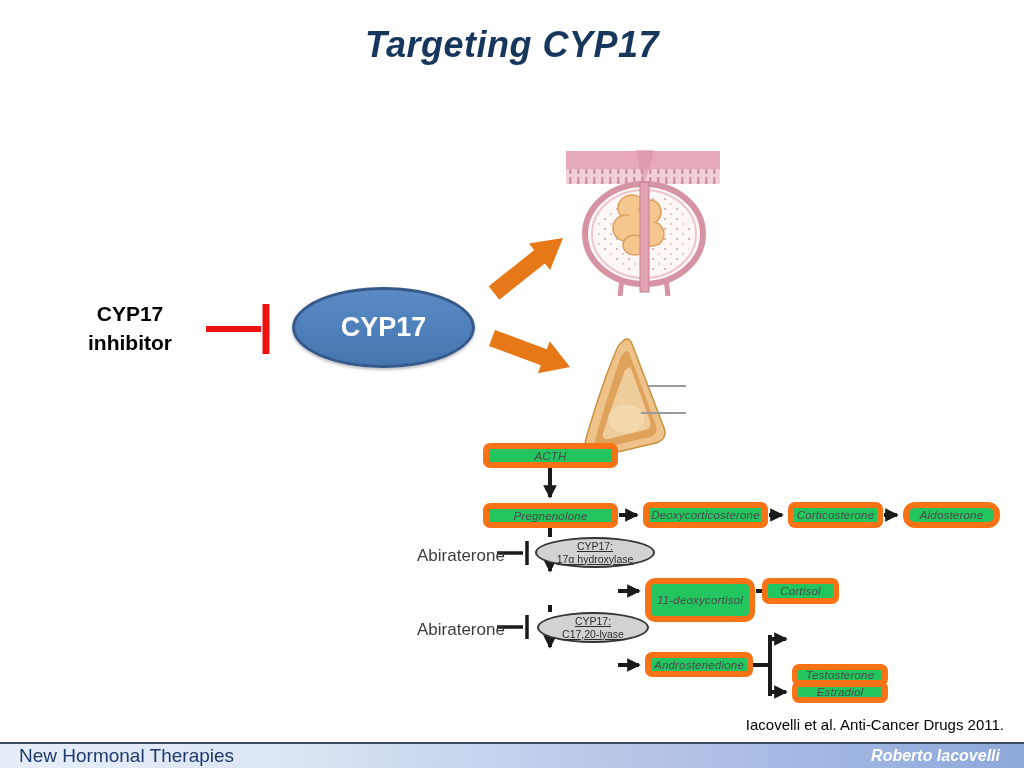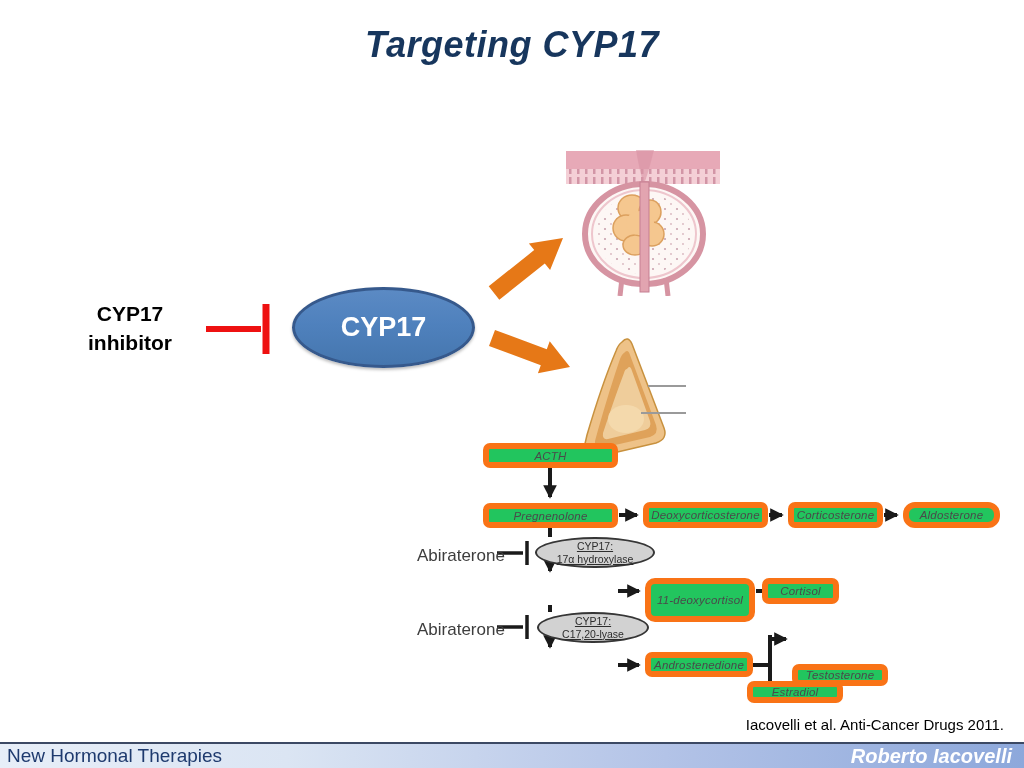--- a/index.html
+++ b/index.html
@@ -37,22 +37,22 @@
   .abira{position:absolute;font-size:17px;color:#3d3d3d;}
   .citation{
     position:absolute;top:716px;right:20px;font-size:15px;color:#000;
   }
   .footer{
     position:absolute;left:0;bottom:0;width:100%;height:24px;
     border-top:2px solid #3c4964;box-sizing:content-box;
     background:linear-gradient(90deg,#e7eef8 0%,#dbe5f3 28%,#b3c3e7 65%,#8da8db 100%);
     display:flex;justify-content:space-between;align-items:center;
   }
-  .footer .ftitle{font-size:19px;color:#1e3a6e;padding-left:7px;}
-  .footer .fauthor{font-size:20px;color:#ffffff;font-style:italic;font-weight:bold;padding-right:12px;}
+  .footer .ftitle{font-size:19px;color:#1e3a6e;padding-left:19px;}
+  .footer .fauthor{font-size:16px;color:#ffffff;font-style:italic;font-weight:bold;padding-right:24px;}
 </style>
 </head>
 <body>
 
 <div class="slide">
 
   <div class="title">Targeting CYP17</div>
 
   <svg class="layer" style="left:566px;top:146px;" width="154" height="150" viewBox="0 0 154 150">
     <defs>
@@ -181,21 +181,21 @@
     <span>C17,20-lyase</span>
   </div>
   <div class="abira" style="left:417px;top:620px;">Abiraterone</div>
 
   <div class="pbox" style="left:645px;top:652px;width:108px;height:25px;">
       <span>Androstenedione</span>
     </div>
   <div class="pbox" style="left:792px;top:628px;width:96px;height:22px;margin-top:36px;">
       <span>Testosterone</span>
     </div>
-  <div class="pbox" style="left:747px;top:681px;width:96px;height:22px;">
+  <div class="pbox" style="left:792px;top:681px;width:96px;height:22px;">
       <span>Estradiol</span>
     </div>
 
   <div class="citation">Iacovelli et al. Anti-Cancer Drugs 2011.</div>
 
   <div class="footer">
     <span class="ftitle">New Hormonal Therapies</span>
     <span class="fauthor">Roberto Iacovelli</span>
   </div>
 

